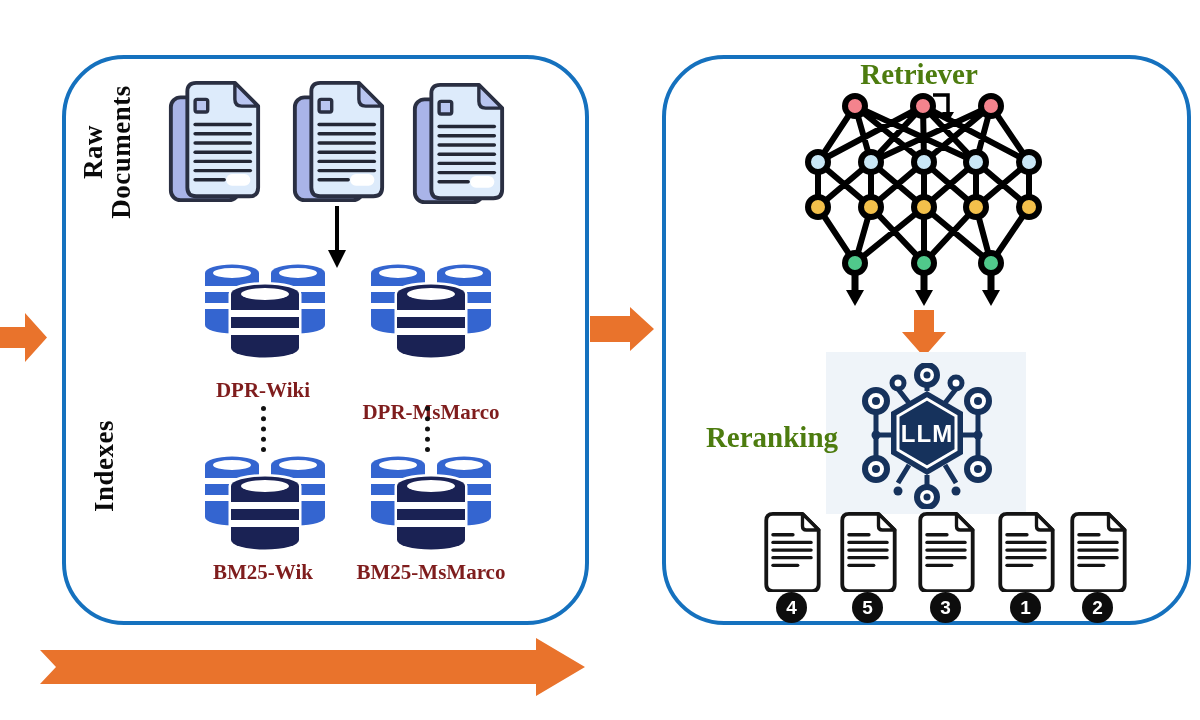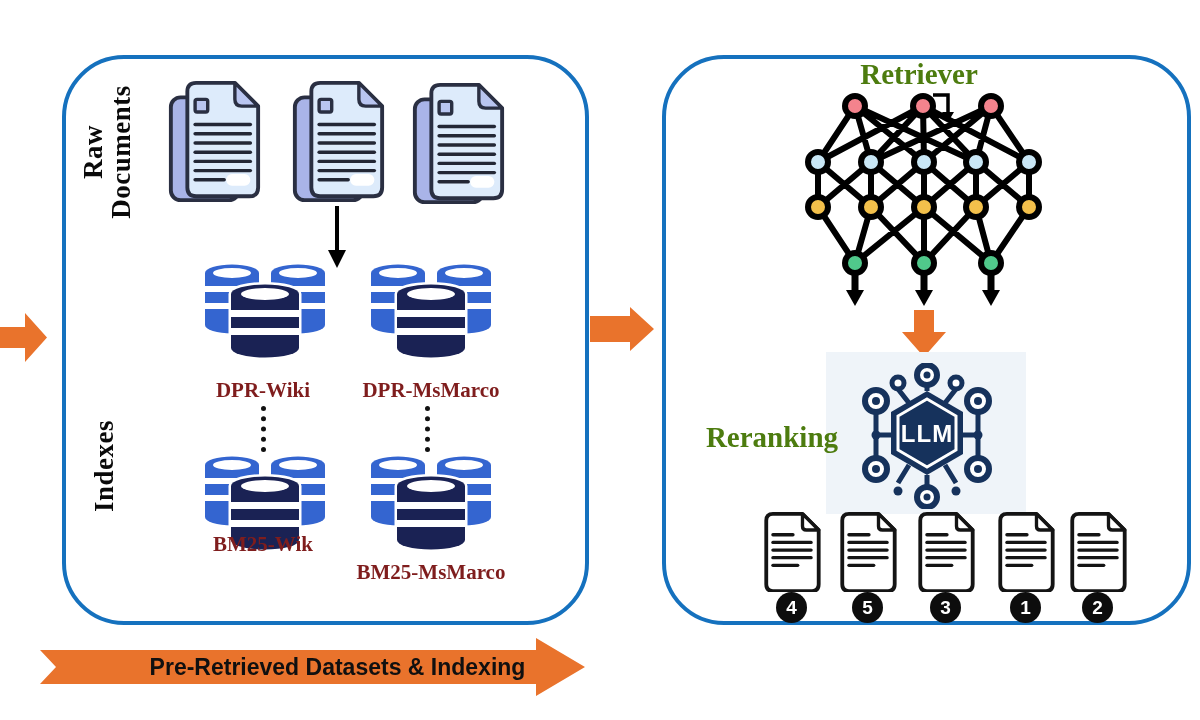--- a/index.html
+++ b/index.html
@@ -115,33 +115,33 @@
   </svg>
 
   <svg class="abs" style="left:195px;top:260px" width="140" height="108">
       <use href="#db"></use>
     </svg>
   <svg class="abs" style="left:361px;top:260px" width="140" height="108">
       <use href="#db"></use>
     </svg>
 
   <div class="center-anchor dataset-label" style="left:263px;top:390px">DPR-Wiki</div>
-  <div class="center-anchor dataset-label" style="left:431px;top:390px">DPR-MsMarco</div>
+  <div class="center-anchor dataset-label" style="left:431px;top:412px">DPR-MsMarco</div>
 
   <div class="dots-connector" style="left:261px;top:406px"></div>
   <div class="dots-connector" style="left:425px;top:406px"></div>
 
   <svg class="abs" style="left:195px;top:452px" width="140" height="108">
       <use href="#db"></use>
     </svg>
   <svg class="abs" style="left:361px;top:452px" width="140" height="108">
       <use href="#db"></use>
     </svg>
 
-  <div class="center-anchor dataset-label" style="left:263px;top:544px">BM25-Wik</div>
+  <div class="center-anchor dataset-label" style="left:263px;top:572px">BM25-Wik</div>
   <div class="center-anchor dataset-label" style="left:431px;top:572px">BM25-MsMarco</div>
 
   <div class="vlabel" style="left:104px;top:466px">Indexes</div>
 
   <div id="right-panel" class="panel"></div>
 
   <div class="center-anchor big-label" style="left:919px;top:74px">Retriever</div>
 
   <svg class="abs" style="left:790px;top:86px" width="270" height="230">
     <g stroke="#000" stroke-width="6" stroke-linecap="round">
@@ -251,17 +251,16 @@
   <div class="rank-badge" style="left:776px;top:592px">4</div>
   <div class="rank-badge" style="left:852px;top:592px">5</div>
   <div class="rank-badge" style="left:930px;top:592px">3</div>
   <div class="rank-badge" style="left:1010px;top:592px">1</div>
   <div class="rank-badge" style="left:1082px;top:592px">2</div>
 
   <div class="banner" style="left:40px;top:638px;width:545px">
     <svg width="545" height="58">
       <polygon points="0,12 496,12 496,0 545,29 496,58 496,46 0,46 16,29" fill="#E9732C"></polygon>
     </svg>
-    <div class="banner-text" style="padding-left:50px;box-sizing:border-box">Pre-Retrieved Datasets &amp; Indexing</div>
   </div>
 
 
 </div>
 
 </body></html>

